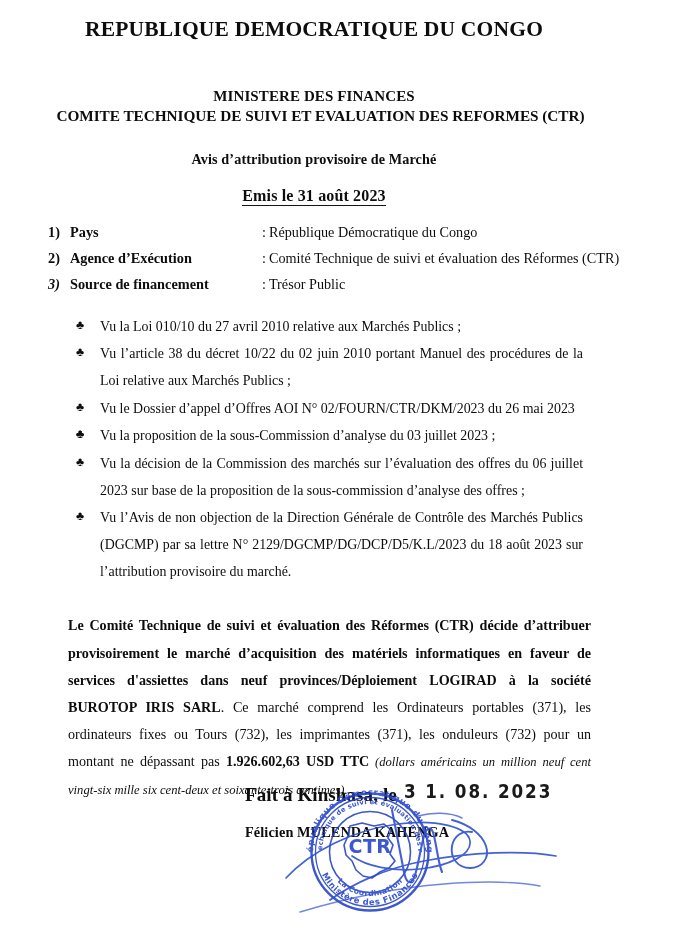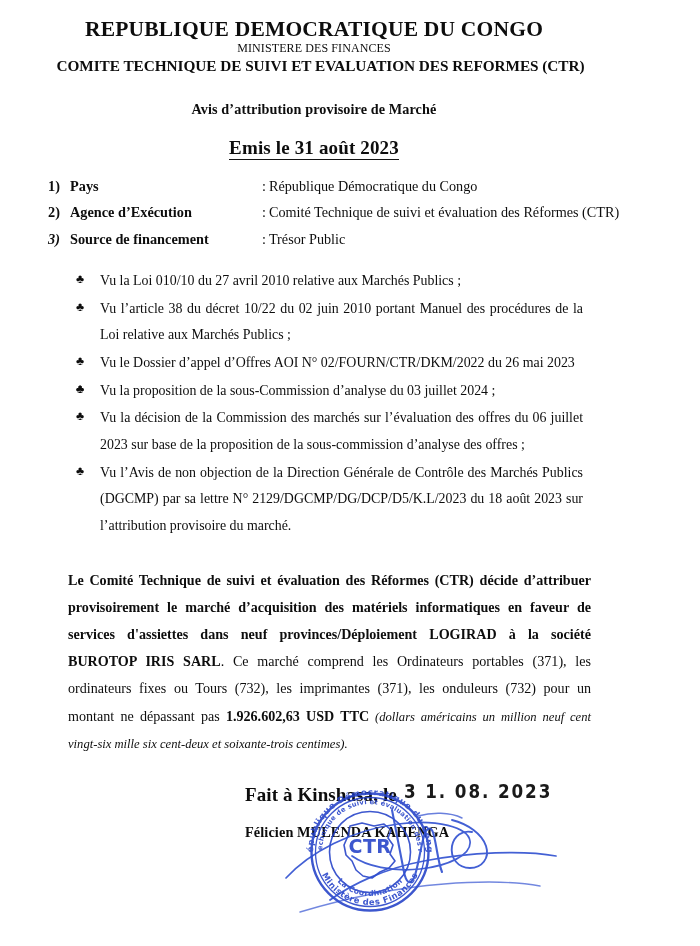--- a/index.html
+++ b/index.html
@@ -30,45 +30,46 @@
     text-align: center;
     padding-top: 17px;
   }
   .hdr-line1 {
     font-size: 21.5px;
     font-weight: bold;
     letter-spacing: 0.2px;
     line-height: 1.12;
   }
   .hdr-line2 {
-    font-size: 12px;
-    font-weight: normal;
+    font-size: 15px;
+    font-weight: bold;
     line-height: 1.25;
     letter-spacing: 0.1px;
+    margin-top: 46px;
   }
   .hdr-line3 {
     font-size: 15.3px;
     font-weight: bold;
     line-height: 1.3;
     letter-spacing: -0.05px;
     padding-left: 13px;
   }
   .subject {
     text-align: center;
     font-size: 14.2px;
     font-weight: bold;
     margin-top: 25px;
     letter-spacing: 0.1px;
   }
   .issued {
     text-align: center;
     margin-top: 19px;
   }
   .issued span {
-    font-size: 19px;
+    font-size: 16px;
     font-weight: bold;
     border-bottom: 1.4px solid #141414;
     padding-bottom: 1px;
     letter-spacing: 0.15px;
   }
 
   
   .fields {
     margin-top: 20px;
     padding-left: 48px;
@@ -231,30 +232,30 @@
       <span>Vu la Loi 010/10 du 27 avril 2010 relative aux Marchés Publics ;</span>
     </div>
 
     <div class="vu-item">
       <span class="bullet">♣</span>
       <span>Vu l’article 38 du décret 10/22 du 02 juin 2010 portant Manuel des procédures de la Loi relative aux Marchés Publics ;</span>
     </div>
 
     <div class="vu-item">
       <span class="bullet">♣</span>
-      <span>Vu le Dossier d’appel d’Offres AOI N° 02/FOURN/CTR/DKM/2022 du 26 mai 2023</span>
-    </div>
-
-    <div class="vu-item">
-      <span class="bullet">♣</span>
-    </div>
-
-    <div class="vu-item">
-      <span class="bullet">♣</span>
-      <span>Vu la proposition de la sous-Commission d’analyse du 03 juillet 2024 ;</span>
+      <span>Vu le Dossier d’appel d’Offres AOI N° 02/FOURN/CTR/DKM/2023 du 26 mai 2023</span>
+    </div>
+
+    <div class="vu-item">
+      <span class="bullet">♣</span>
+    </div>
+
+    <div class="vu-item">
+      <span class="bullet">♣</span>
+      <span>Vu la proposition de la sous-Commission d’analyse du 03 juillet 2023 ;</span>
     </div>
 
     <div class="vu-item">
       <span class="bullet">♣</span>
       <span>Vu la décision de la Commission des marchés sur l’évaluation des offres du 06 juillet 2023 sur base de la proposition de la sous-commission d’analyse des offres ;</span>
     </div>
 
     <div class="vu-item">
       <span class="bullet">♣</span>
       <span>Vu l’Avis de non objection de la Direction Générale de Contrôle des Marchés Publics (DGCMP) par sa lettre N° 2129/DGCMP/DG/DCP/D5/K.L/2023 du 18 août 2023 sur l’attribution provisoire du marché.</span>

